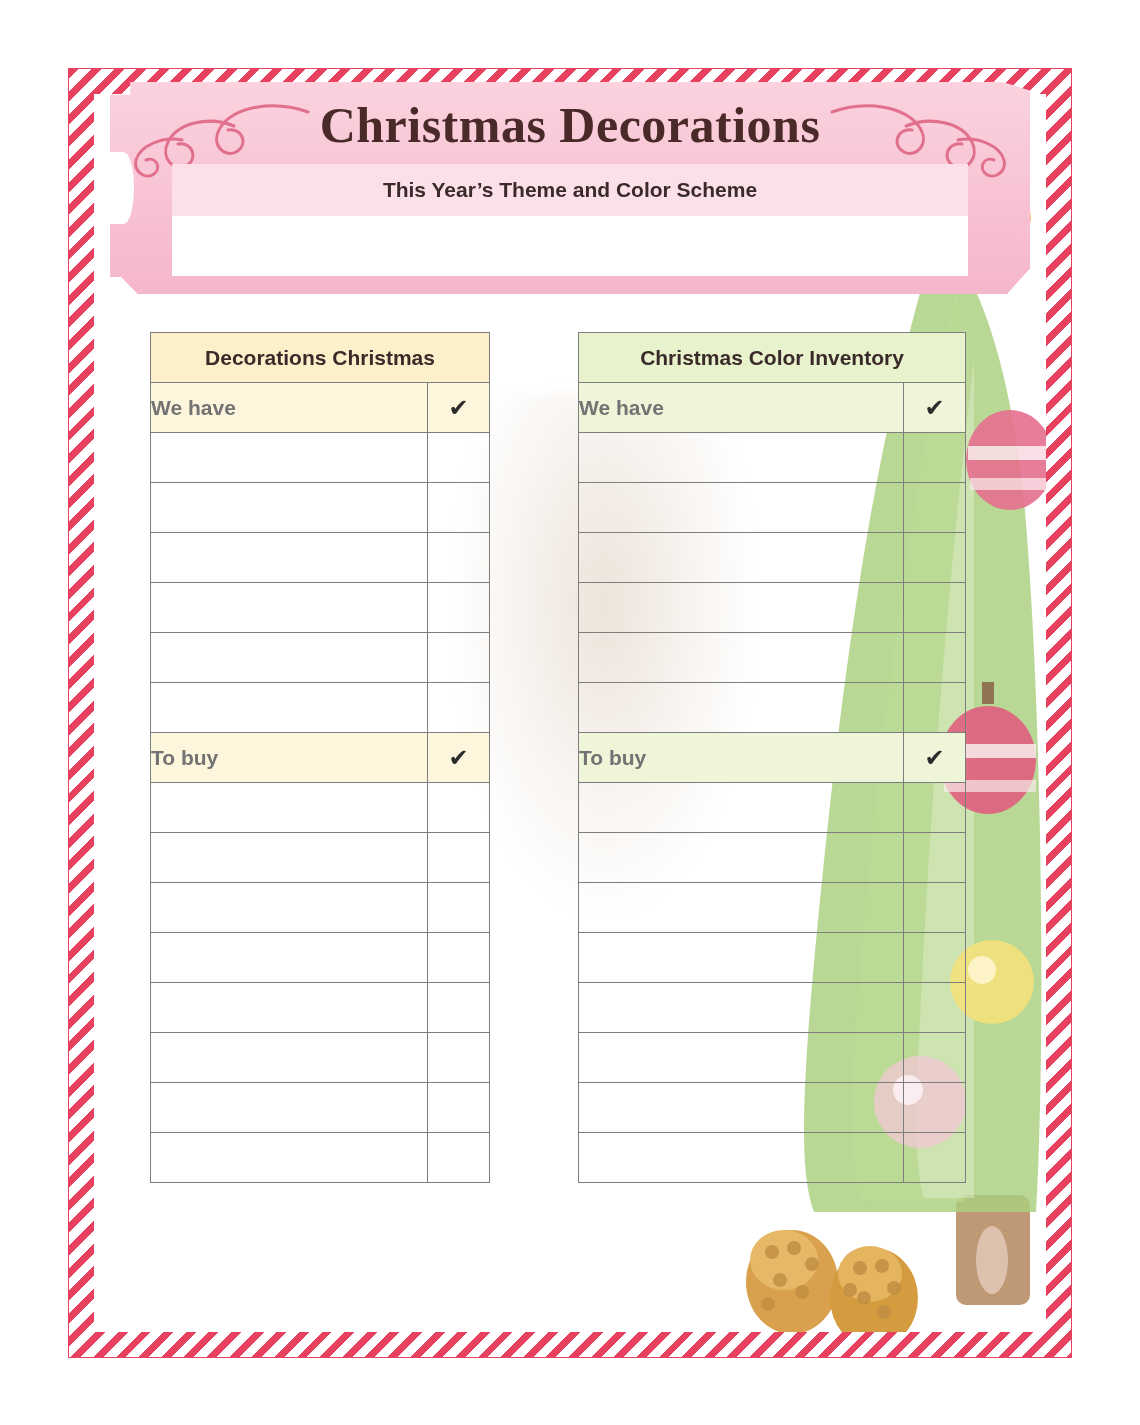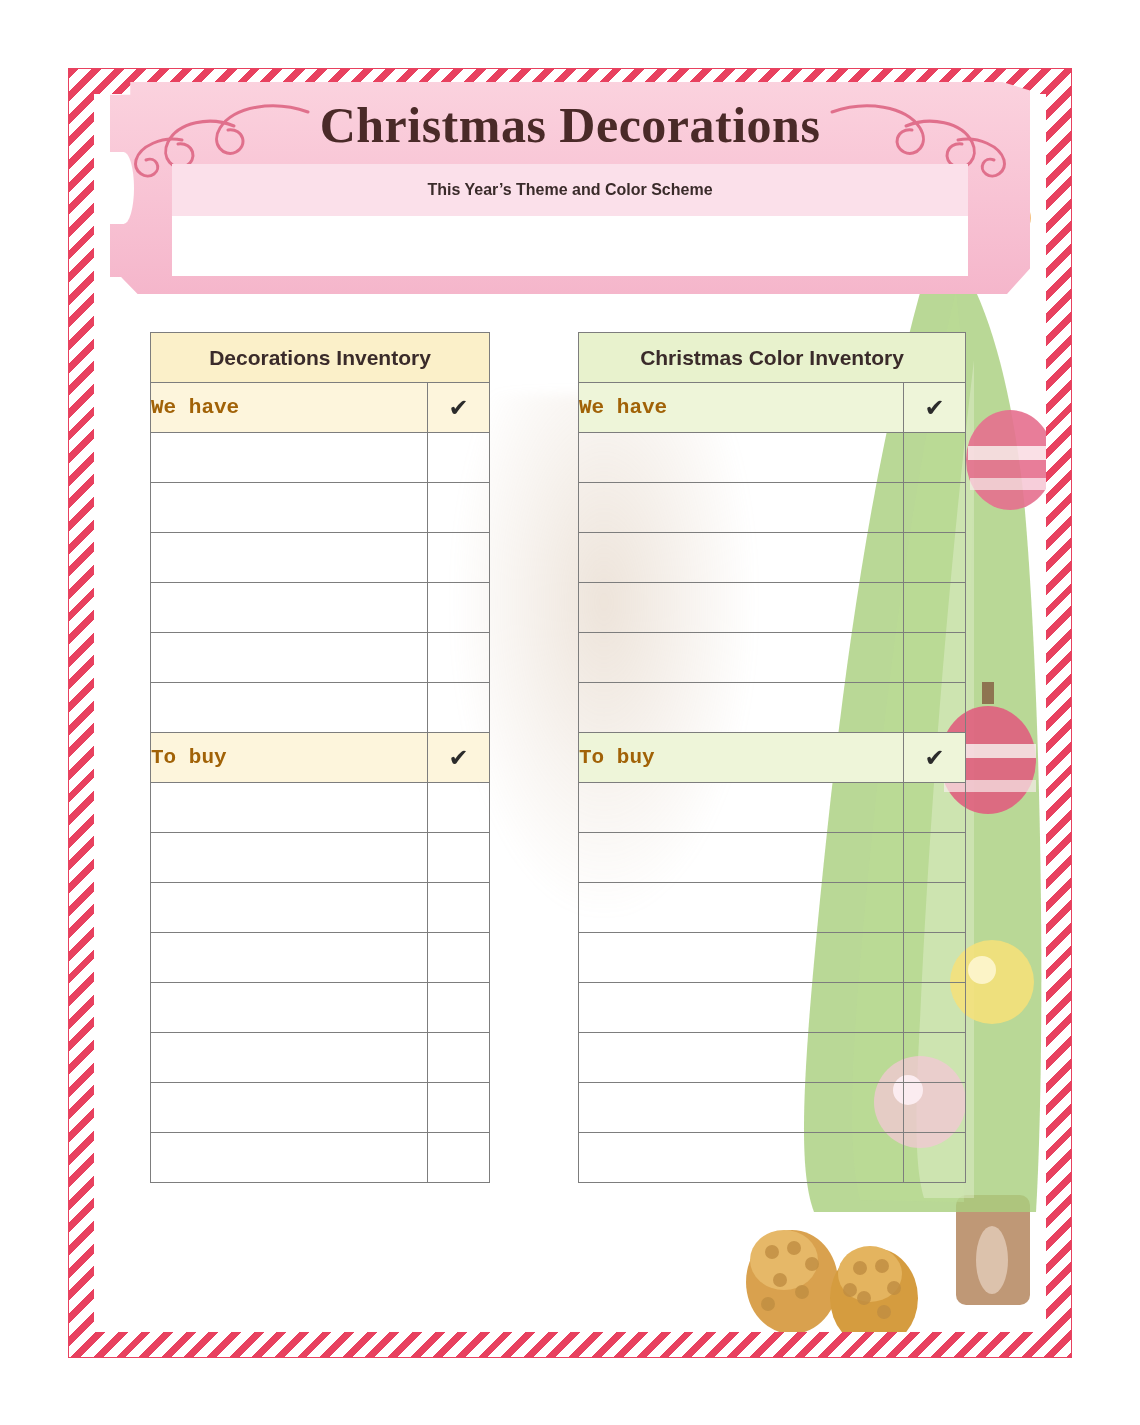--- a/index.html
+++ b/index.html
@@ -107,21 +107,21 @@
   .subtitle-band {
     position: absolute;
     left: 62px;
     top: 82px;
     width: 796px;
     height: 52px;
     background: #fbe0ea;
     display: flex;
     align-items: center;
     justify-content: center;
-    font-size: 16px;
+    font-size: 21px;
     font-weight: bold;
     color: #3a2b2a;
   }
   .theme-input {
     position: absolute;
     left: 62px;
     top: 134px;
     width: 796px;
     height: 60px;
     background: #ffffff;
@@ -163,24 +163,23 @@
     font-weight: bold;
     color: #3a2b2a;
     text-align: center;
   }
   .left .tbl-title { background: #fbf0c9; }
   .right .tbl-title { background: #e8f2cd; }
 
   .sec-label {
     font-size: 21px;
     font-weight: bold;
-    color: #a16207;
+    color: #737373;
     padding-left: 12px;
     text-align: left;
-    font-family: Liberation Mono, monospace;
   }
   .sec-check {
     text-align: center;
     font-size: 24px;
     color: #2b2b2b;
   }
   .left .sec-label, .left .sec-check { background: #fdf5dc; }
   .right .sec-label, .right .sec-check { background: #eef5d9; }
 
   .row-text { background: transparent; }
@@ -289,21 +288,21 @@
 
   <div class="tables">
 
     <table class="inv left">
       <colgroup>
           <col>
           <col class="colw-check">
         </colgroup>
       <tbody>
         <tr>
-          <td class="tbl-title" colspan="2">Decorations Inventory</td>
+          <td class="tbl-title" colspan="2">Decorations Christmas</td>
         </tr>
 
         <tr>
           <td class="sec-label">We have</td>
           <td class="sec-check">✔</td>
         </tr>
         <tr>
           <td class="row-text"><input class="cellinput" style=""></td>
           <td class="row-check"><input class="cellinput center" style=""></td>
         </tr>

